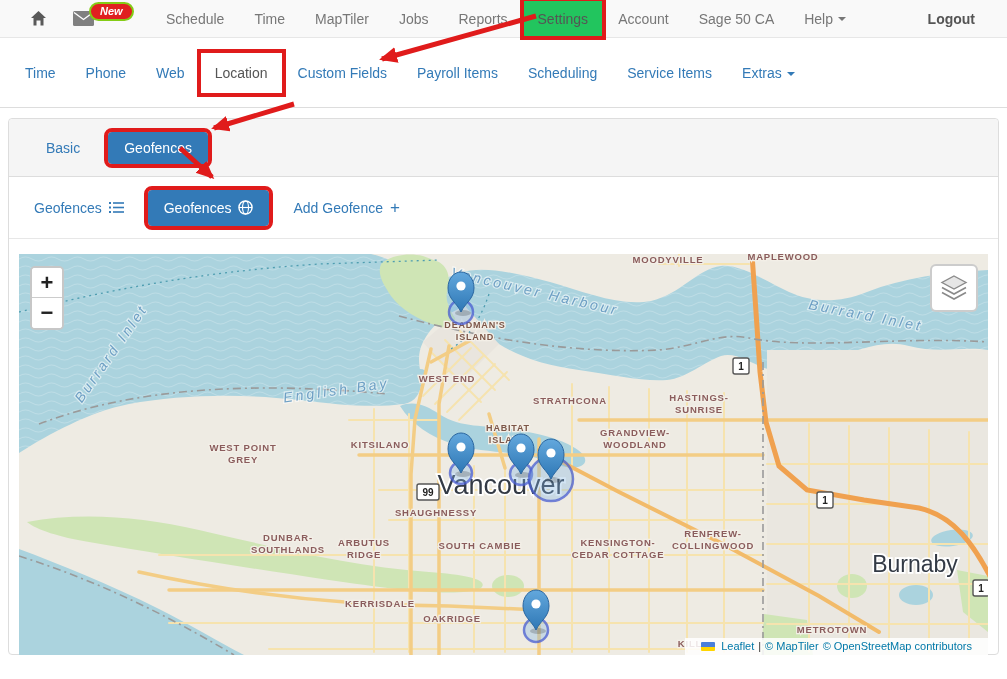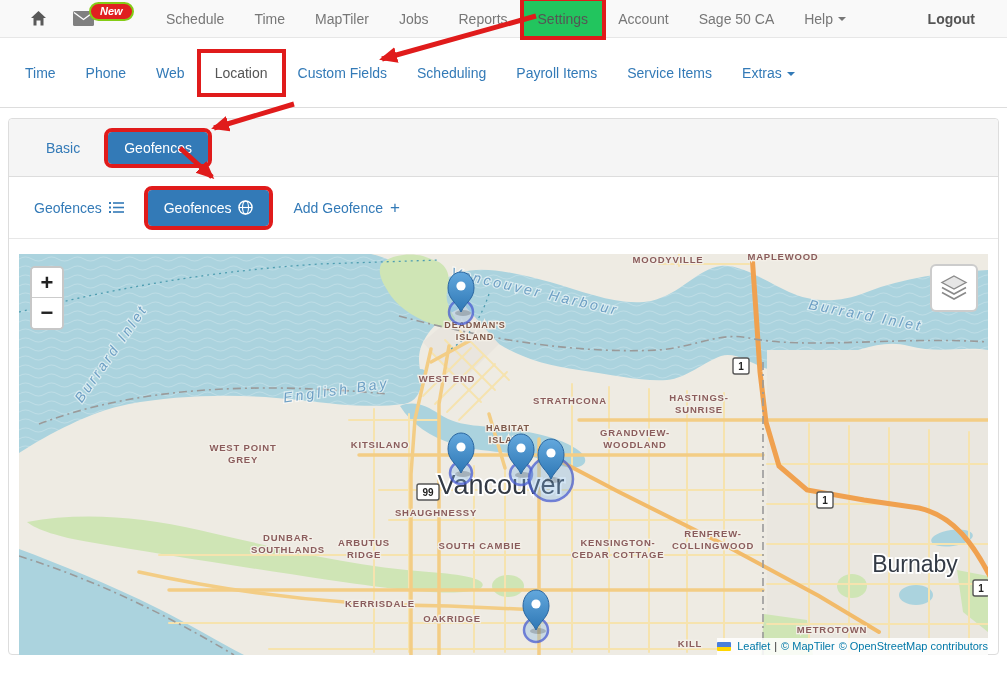--- a/index.html
+++ b/index.html
@@ -38,21 +38,21 @@
   .add-link{margin-left:24px;}
   .plus-glyph{font-size:17px; line-height:1;}
 
   
   .map-wrap{margin:15px 10px 16px; position:relative; height:401px; background:var(--water); overflow:hidden;}
   .map-wrap svg.basemap{position:absolute; inset:0; display:block;}
   .zoomctl{position:absolute; top:12px; left:11px; width:34px; background:#fff; border:2px solid rgba(0,0,0,.22); border-radius:5px; overflow:hidden; z-index:5;}
   .zbtn{height:30px; text-align:center; font-size:22px; font-weight:bold; line-height:29px; color:#222; cursor:pointer; background:#fff;}
   .zbtn:first-child{border-bottom:1px solid #ccc;}
   .layersctl{position:absolute; top:10px; right:10px; width:48px; height:48px; background:#fff; border:2px solid rgba(0,0,0,.2); border-radius:6px; display:flex; align-items:center; justify-content:center; z-index:5; cursor:pointer;}
-  .attribution{position:absolute; right:0; bottom:0; background:rgba(255,255,255,.85); padding:2px 0 3px; font-size:11px; color:#333; display:flex; align-items:center; gap:4px; z-index:5; white-space:nowrap;}
+  .attribution{position:absolute; right:0; bottom:0; background:rgba(255,255,255,.85); padding:2px 16px 3px; font-size:11px; color:#333; display:flex; align-items:center; gap:4px; z-index:5; white-space:nowrap;}
   .attribution .lnk{color:#0078A8; cursor:pointer;}
   .ua-flag{display:inline-block; width:14px; height:9px; border-radius:1px; background:linear-gradient(#4A7FDB 50%,#ffd500 50%); margin-right:2px;}
 
   
   .annot{position:absolute; inset:0; width:1007px; height:679px; pointer-events:none; z-index:40;}
 
   
   text{font-family:"Liberation Sans",sans-serif;}
   .nbh{font-size:9.5px; font-weight:bold; letter-spacing:.8px; fill:#8a5c5c; stroke:#f3efe7; stroke-width:2.6px; paint-order:stroke; text-anchor:middle;}
   .island{font-size:9px; fill:#7c5648;}
@@ -89,22 +89,22 @@
     </nav>
   <span class="logout">Logout</span>
 </header>
 
 <nav class="subnav" id="subnav-list">
     <span class="sn-item">Time</span>
     <span class="sn-item">Phone</span>
     <span class="sn-item">Web</span>
     <span class="sn-item active">Location</span>
     <span class="sn-item">Custom Fields</span>
+    <span class="sn-item">Payroll Items</span>
     <span class="sn-item">Scheduling</span>
-    <span class="sn-item">Payroll Items</span>
     <span class="sn-item">Service Items</span>
     <span class="sn-item">Extras<span class="caret"></span></span>
   </nav>
 
 <section class="panel">
   <div class="panel-heading">
     <span class="link-basic">Basic</span>
     <button class="btn-blue red-ring" style="margin-left:14px">Geofences</button>
   </div>
 

